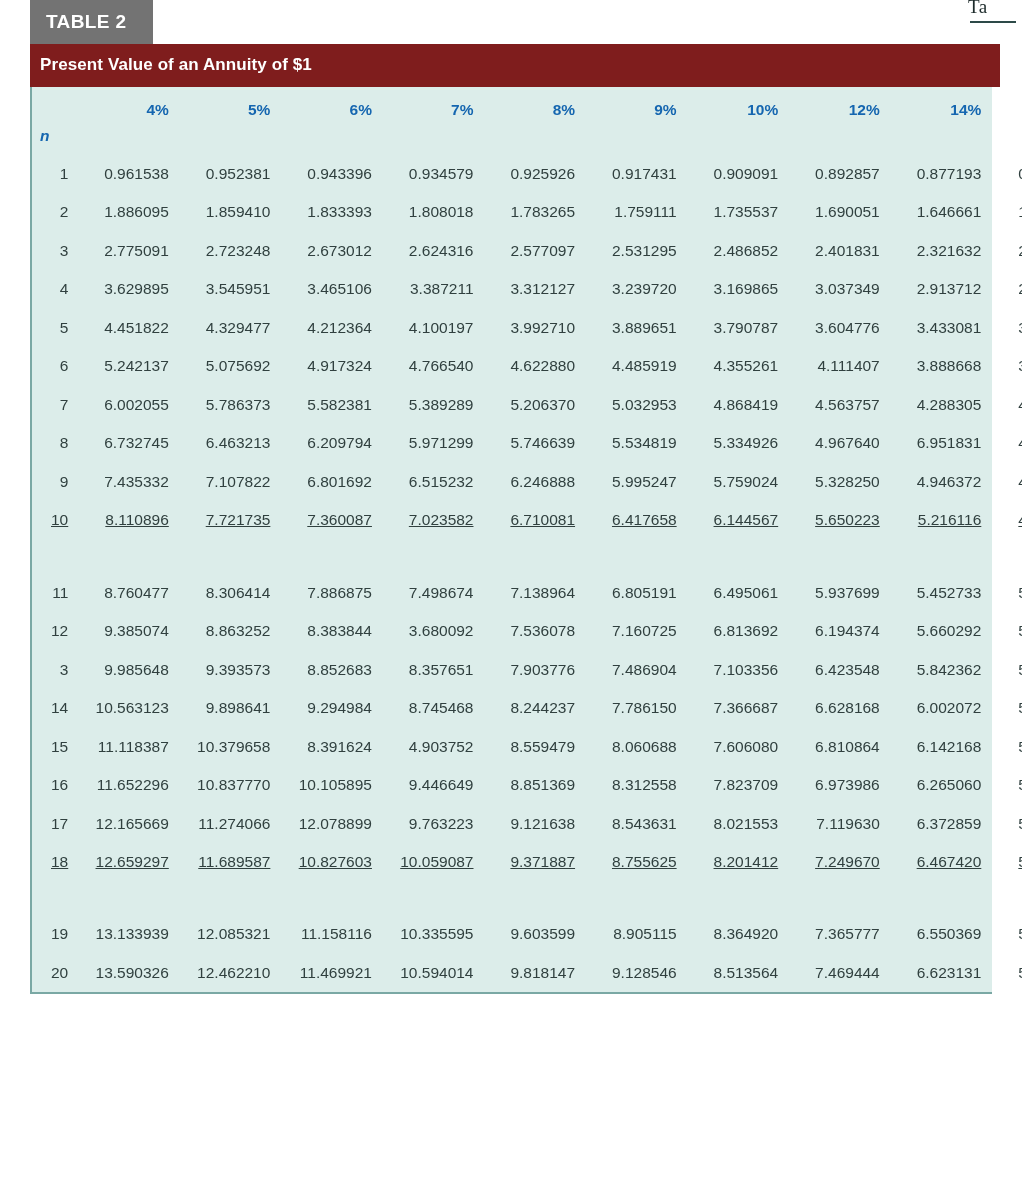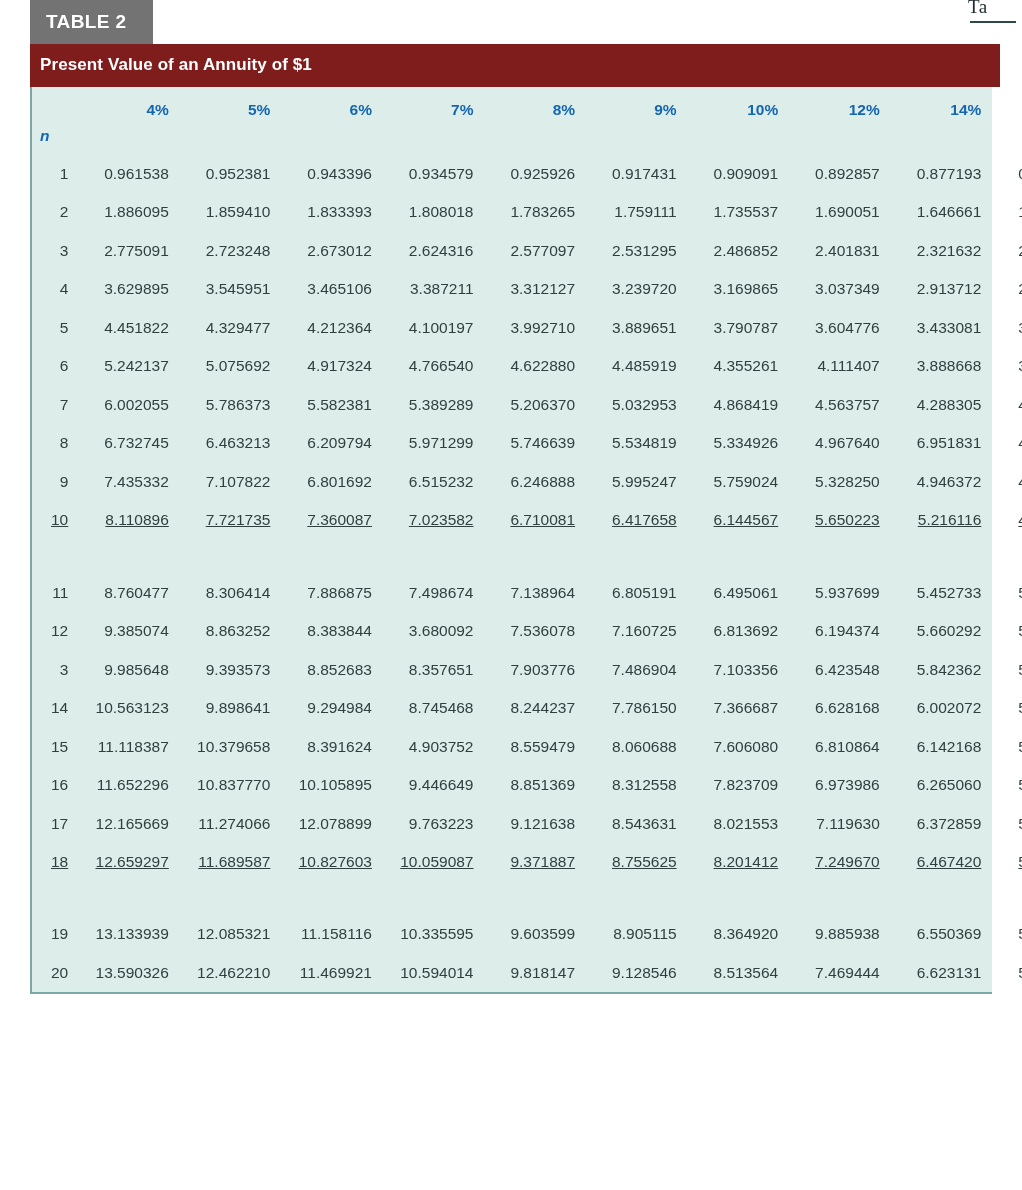--- a/index.html
+++ b/index.html
@@ -430,21 +430,21 @@
           </tr>
           <tr class="data-row">
             <td class="rownum">19</td>
             <td>13.133939</td>
             <td>12.085321</td>
             <td>11.158116</td>
             <td>10.335595</td>
             <td>9.603599</td>
             <td>8.905115</td>
             <td>8.364920</td>
-            <td>9.885938</td>
+            <td>7.365777</td>
             <td>6.550369</td>
             <td>5.877455</td>
           </tr>
           <tr class="data-row">
             <td class="rownum">20</td>
             <td>13.590326</td>
             <td>12.462210</td>
             <td>11.469921</td>
             <td>10.594014</td>
             <td>9.818147</td>

